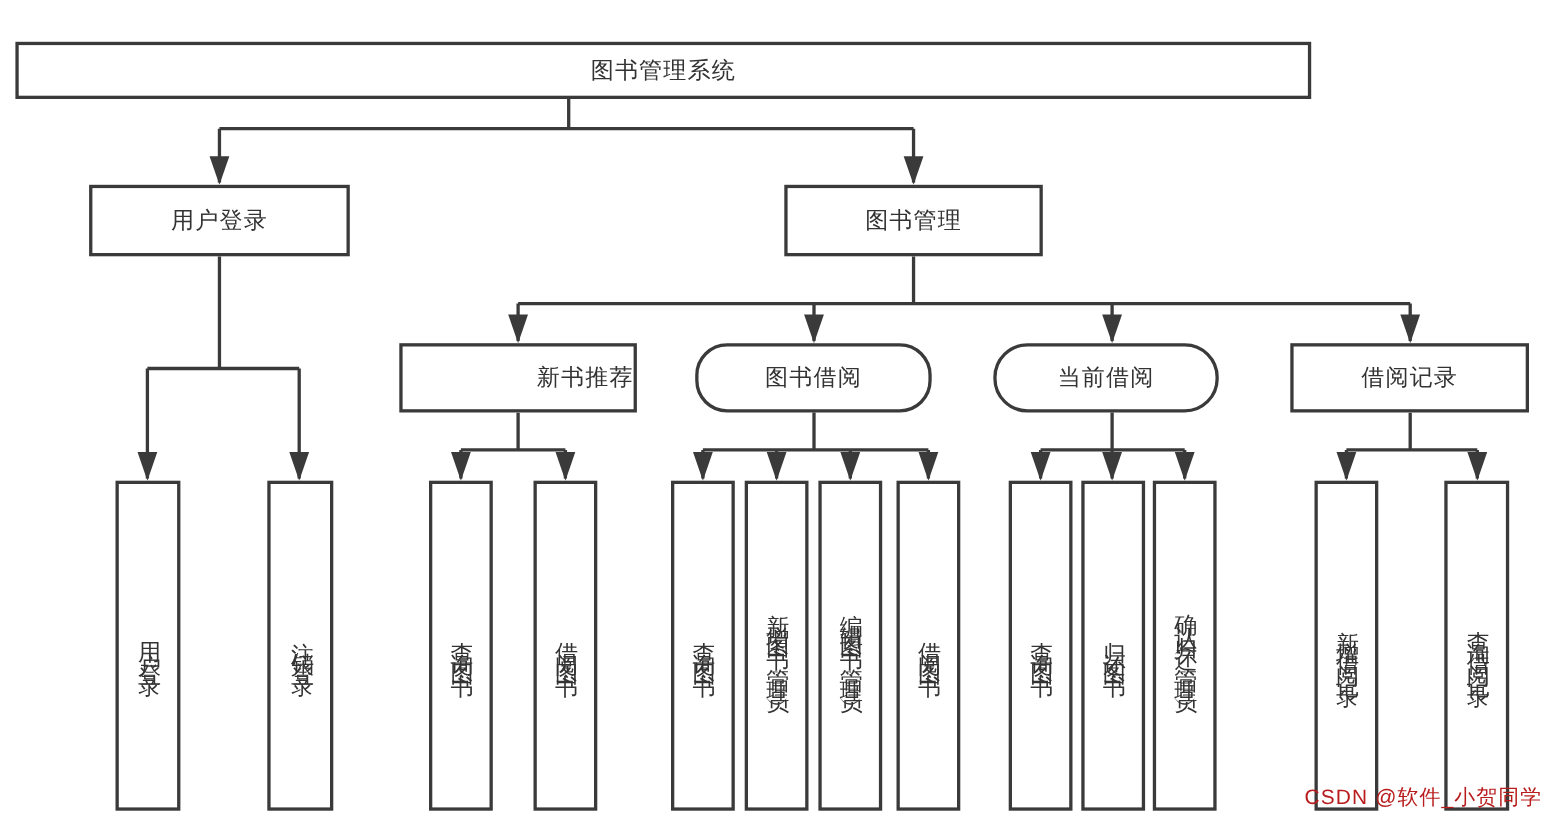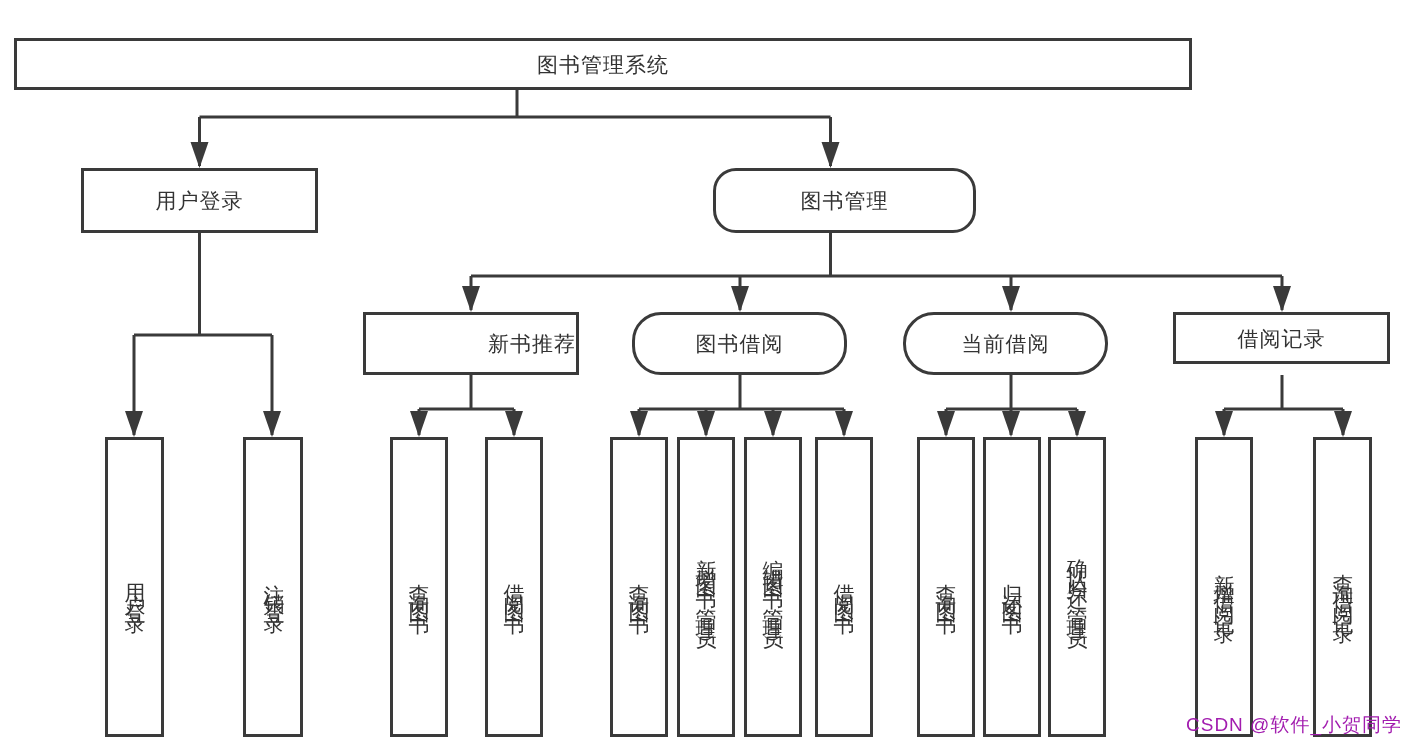--- a/index.html
+++ b/index.html
@@ -37,21 +37,21 @@
     text-align: center;
     line-height: 52px;      
     letter-spacing: 10px;   
     font-size: 21px;
   }
   .watermark {
     position: absolute;
     left: 1186px;
     top: 712px;
     font-size: 19px;
-    color: #a21caf;
+    color: #b91c1c;
     letter-spacing: 1px;
     white-space: nowrap;
   }
 </style>
 </head>
 <body>
 
 <div class="stage">
 
   <svg class="connectors" width="1405" height="747" viewBox="0 0 1405 747" aria-hidden="true">
@@ -94,34 +94,34 @@
     </g>
   </svg>
 
   <div class="node hnode" style="left:14px; top:14px; width:1178px; height:52px;margin-top:24px;">
     <span>图书管理系统</span>
   </div>
 
   <div class="node hnode" style="left:81px; top:168px; width:237px; height:65px;">
     <span>用户登录</span>
   </div>
-  <div class="node hnode" style="left:713px; top:168px; width:263px; height:65px;border-radius:23px;">
+  <div class="node hnode" style="left:713px; top:168px; width:235px; height:65px;">
     <span>图书管理</span>
   </div>
 
   <div class="node hnode" style="left:363px; top:312px; width:216px; height:63px;justify-content:flex-end;">
     <span>新书推荐</span>
   </div>
   <div class="node hnode" style="left:632px; top:312px; width:215px; height:63px;border-radius:29px;">
     <span>图书借阅</span>
   </div>
   <div class="node hnode" style="left:903px; top:312px; width:205px; height:63px;border-radius:31px;">
     <span>当前借阅</span>
   </div>
-  <div class="node hnode" style="left:1173px; top:312px; width:217px; height:52px;">
+  <div class="node hnode" style="left:1173px; top:312px; width:217px; height:63px;">
     <span>借阅记录</span>
   </div>
 
   <div class="node vnode" style="left:105px; top:437px; width:59px; height:300px;">用户登录</div>
   <div class="node vnode" style="left:243px; top:437px; width:60px; height:300px;">注销登录</div>
 
   <div class="node vnode" style="left:390px; top:437px; width:58px; height:300px;">查询图书</div>
   <div class="node vnode" style="left:485px; top:437px; width:58px; height:300px;">借阅图书</div>
 
   <div class="node vnode" style="left:610px; top:437px; width:58px; height:300px;">查询图书</div>

